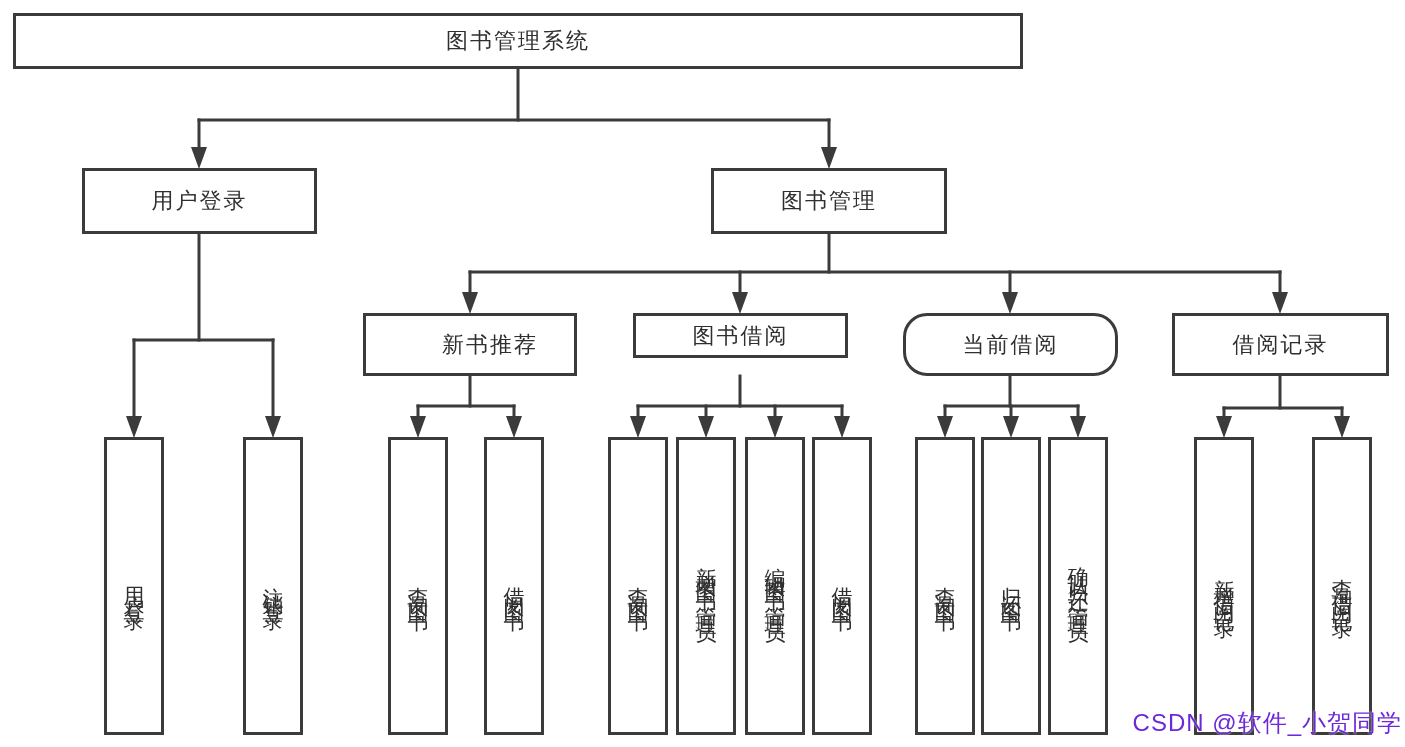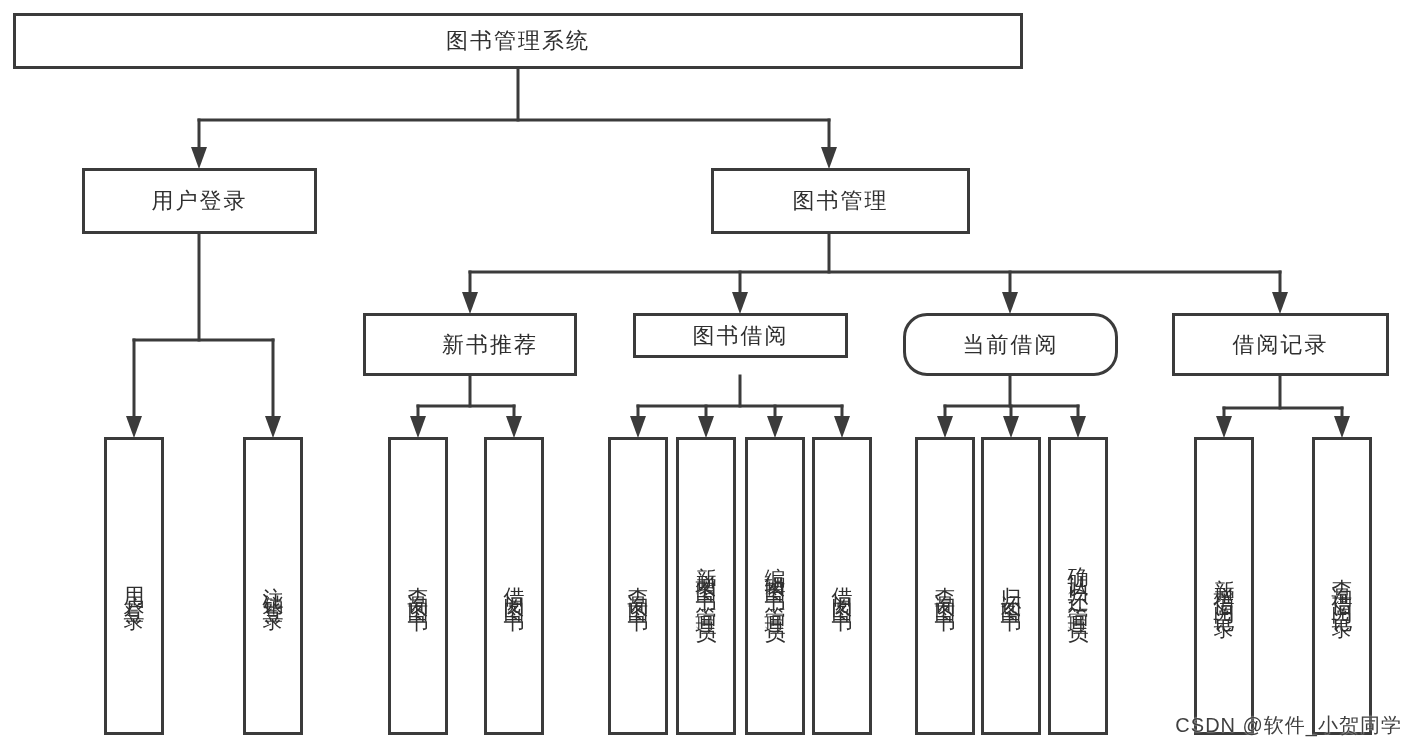--- a/index.html
+++ b/index.html
@@ -40,22 +40,22 @@
     font-size: 21px;
     letter-spacing: 8px;
     line-height: 1.15;
     color: #2f2f2f;
     white-space: nowrap;
   }
   .watermark {
     position: absolute;
     right: 3px;
     bottom: 8px;
-    font-size: 20px;
-    color: #404040;
+    font-size: 24px;
+    color: #6d28d9;
     letter-spacing: 1px;
     text-shadow: 0 0 2px #ffffff;
     z-index: 3;
     white-space: nowrap;
   }
 </style>
 </head>
 <body>
 
 <div class="stage">
@@ -115,21 +115,21 @@
       <polygon points="1334,416 1350,416 1342,438" fill="#3b3b3b"></polygon>
     </svg>
 
   <div class="box" style="left:13px; top:13px; width:1010px; height:56px;">
     <span class="h-label">图书管理系统</span>
   </div>
 
   <div class="box" style="left:82px; top:168px; width:235px; height:66px;">
     <span class="h-label">用户登录</span>
   </div>
-  <div class="box" style="left:711px; top:168px; width:259px; height:66px;">
+  <div class="box" style="left:711px; top:168px; width:236px; height:66px;">
     <span class="h-label">图书管理</span>
   </div>
 
   <div class="box" style="left:363px; top:313px; width:214px; height:63px;padding-left:40px;">
     <span class="h-label">新书推荐</span>
   </div>
   <div class="box" style="left:633px; top:313px; width:215px; height:45px;">
     <span class="h-label">图书借阅</span>
   </div>
   <div class="box" style="left:903px; top:313px; width:215px; height:63px;border-radius:24px;">

